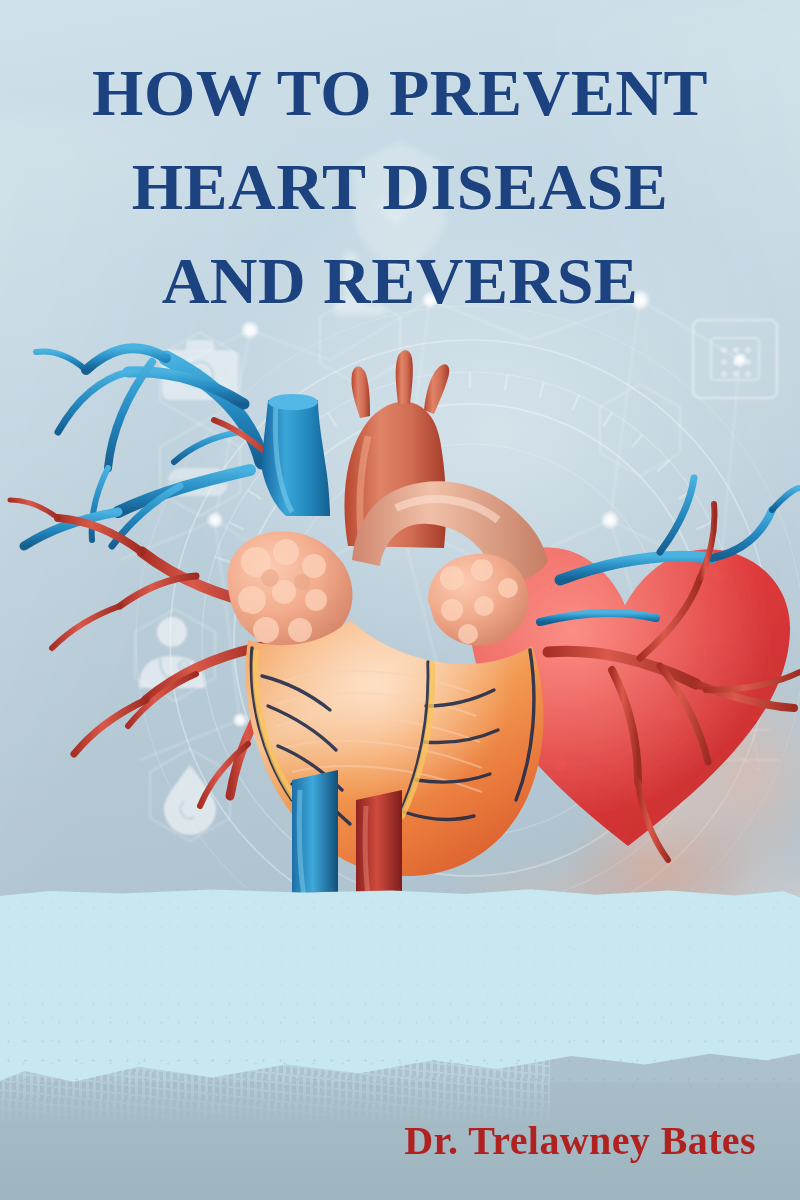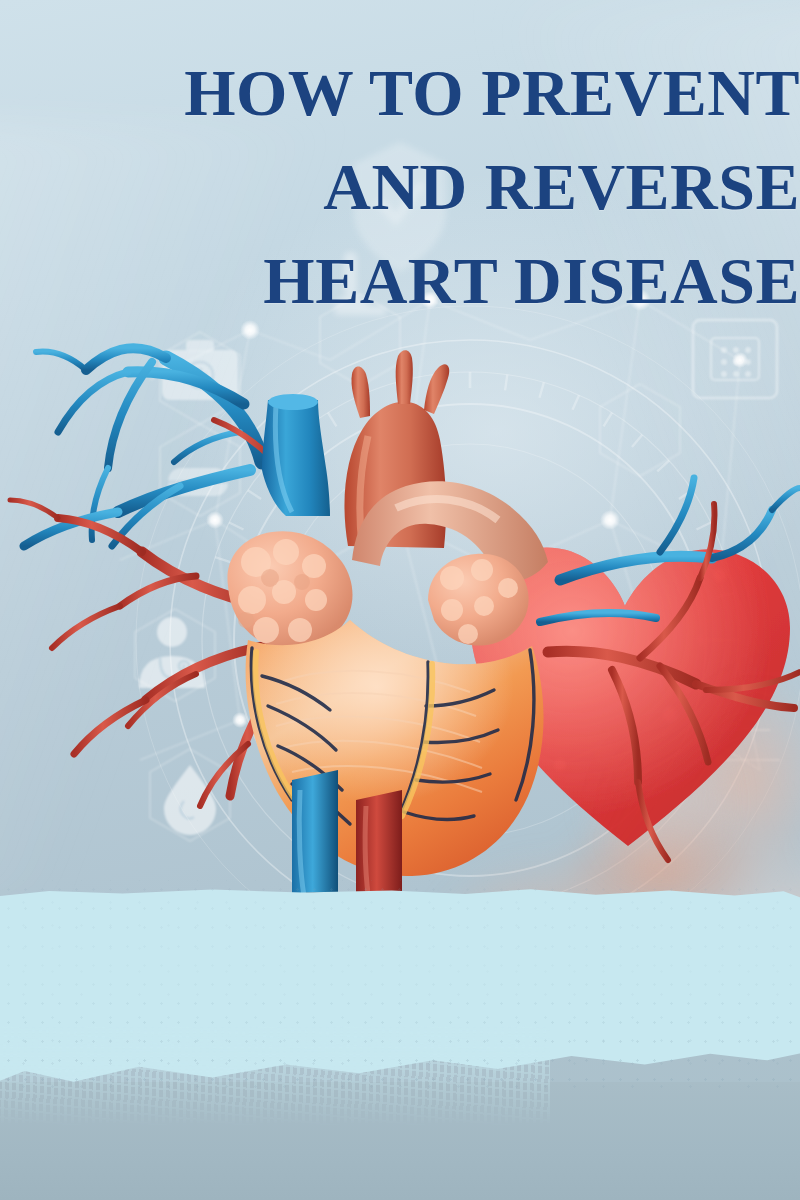--- a/index.html
+++ b/index.html
@@ -43,21 +43,21 @@
   }
   .hand2 {
     position:absolute; right:-10px; bottom:250px; width:300px; height:300px;
     background:radial-gradient(ellipse 110px 130px at 50% 50%, rgba(233,196,181,0.55) 0%, rgba(233,196,181,0) 70%);
     filter:blur(14px);
   }
 
   
   .title-block {
     position:absolute; left:0; right:0; top:46px;
-    text-align:right;
+    text-align:center;
     z-index:40;
   }
   .title-line {
     font-family:"Liberation Serif", serif;
     font-weight:bold;
     font-size:66px;
     line-height:94px;
     letter-spacing:0.5px;
     color:#1c4380;
     white-space:nowrap;
@@ -559,27 +559,28 @@
       <ellipse cx="315" cy="900" rx="23" ry="8" fill="#0e4a72"></ellipse>
       <path d="M356 800 L356 912 L402 912 L402 790 Z" fill="url(#gAortaBot)"></path>
       <ellipse cx="379" cy="912" rx="23" ry="8" fill="#6d1715"></ellipse>
       <path d="M300 790 C 298 830, 300 872, 304 896" fill="none" stroke="#7fd0f2" stroke-width="5" opacity="0.5"></path>
       <path d="M366 806 C 364 846, 366 884, 370 908" fill="none" stroke="#e58474" stroke-width="5" opacity="0.5"></path>
     </g>
   </svg>
 
   <div class="title-block">
     <div class="title-line">HOW TO PREVENT</div>
+    <div class="title-line">HEART DISEASE</div>
     <div class="title-line">AND REVERSE</div>
-    <div class="title-line">HEART DISEASE</div>
   </div>
 
   <div class="bottom-strip"></div>
 
   <div class="brush-wrap">
     <div class="brush-main"></div>
     <div class="brush-dry"></div>
     <div class="brush-speckle"></div>
   </div>
 
 
+  <div class="author">Dr. Trelawney Bates</div>
 
 </div>
 
 </body></html>

